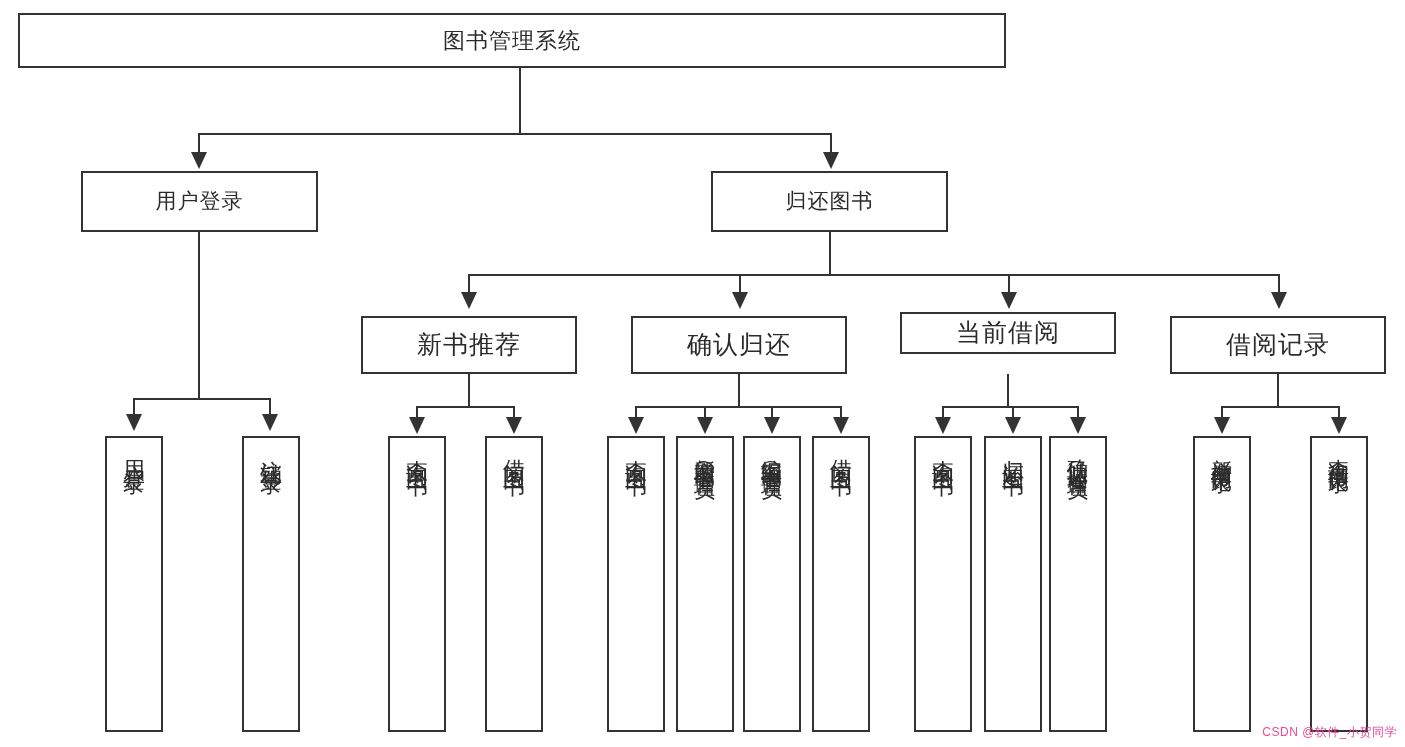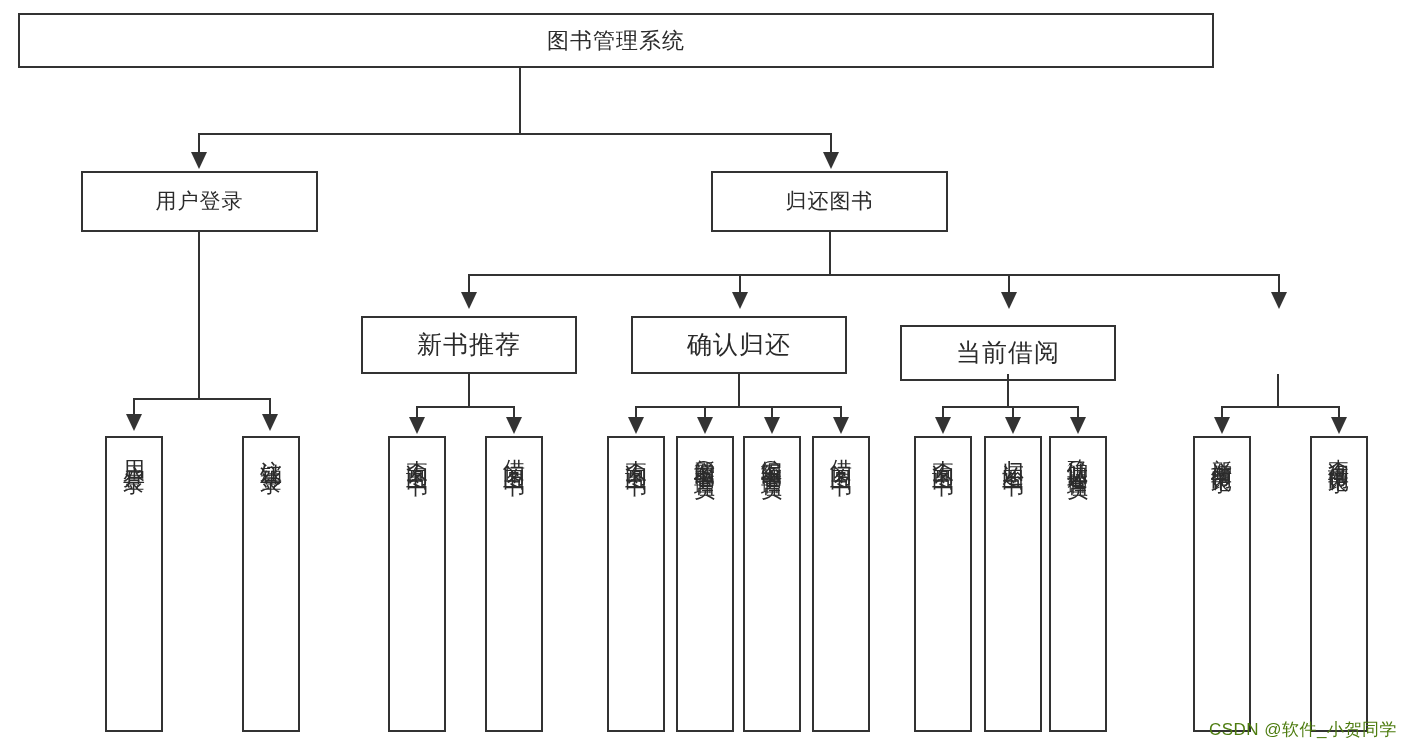--- a/index.html
+++ b/index.html
@@ -72,34 +72,34 @@
     border-left: 8px solid transparent;
     border-right: 8px solid transparent;
     border-top: 17px solid #333333;
   }
 
   
   #watermark {
     position: absolute;
     right: 8px;
     bottom: 6px;
-    font-size: 17px;
-    color: #4d7c0f;
+    font-size: 12px;
+    color: #ec4899;
     white-space: nowrap;
     letter-spacing: 0.5px;
     pointer-events: none;
     text-align: right;
   }
 </style>
 </head>
 <body>
 
 <div id="canvas">
 
-  <div class="node root" style="left:18px; top:13px; width:1196px; height:55px;">
+  <div class="node root" style="left:18px; top:13px; width:988px; height:55px;">
     <span class="label">图书管理系统</span>
   </div>
 
   <div class="ln v" style="left:519px; top:68px; width:2px; height:66px;"></div>
   <div class="ln h" style="left:198px; top:133px; width:634px; height:2px;"></div>
   <div class="ln v" style="left:198px; top:133px; width:2px; height:22px;"></div>
   <div class="arrow" style="left:191px; top:152px;"></div>
   <div class="ln v" style="left:830px; top:133px; width:2px; height:22px;"></div>
   <div class="arrow" style="left:823px; top:152px;"></div>
 
@@ -132,22 +132,25 @@
 
   <div class="ln v" style="left:1278px; top:274px; width:2px; height:20px;"></div>
   <div class="arrow" style="left:1271px; top:292px;"></div>
 
   <div class="node lvl3" style="left:361px; top:316px; width:216px; height:58px;">
     <span class="label">新书推荐</span>
   </div>
   <div class="node lvl3" style="left:631px; top:316px; width:216px; height:58px;">
     <span class="label">确认归还</span>
   </div>
-  <div class="node lvl3" style="left:900px; top:325px; width:216px; height:56px;">
+  <div class="node lvl3" style="left:900px; top:312px; width:216px; height:42px;">
     <span class="label">当前借阅</span>
+  </div>
+  <div class="node lvl3" style="left:1170px; top:316px; width:216px; height:58px;">
+    <span class="label">借阅记录</span>
   </div>
 
   <div class="ln v" style="left:468px; top:374px; width:2px; height:34px;"></div>
   <div class="ln h" style="left:416px; top:406px; width:99px; height:2px;"></div>
   <div class="ln v" style="left:416px; top:406px; width:2px; height:14px;"></div>
   <div class="arrow" style="left:409px; top:417px;"></div>
   <div class="ln v" style="left:513px; top:406px; width:2px; height:14px;"></div>
   <div class="arrow" style="left:506px; top:417px;"></div>
 
   <div class="ln v" style="left:738px; top:374px; width:2px; height:34px;"></div>

